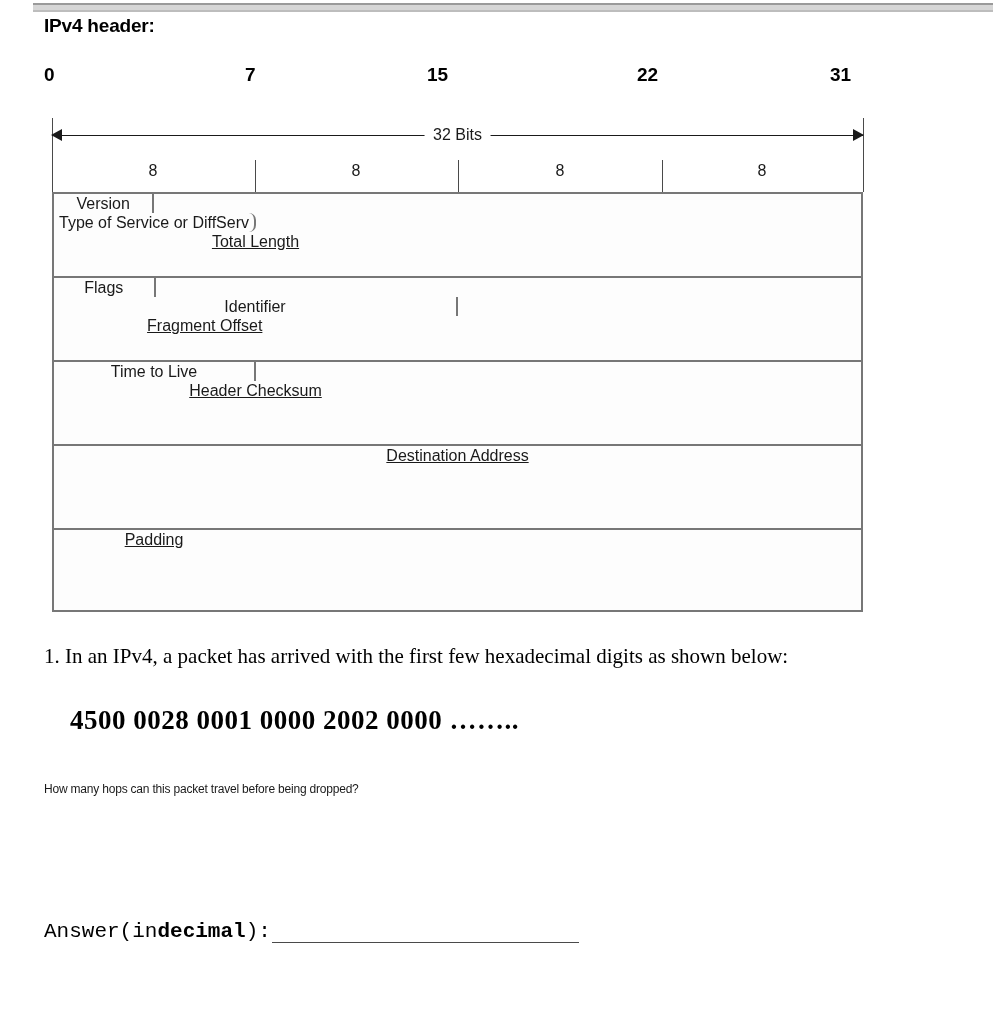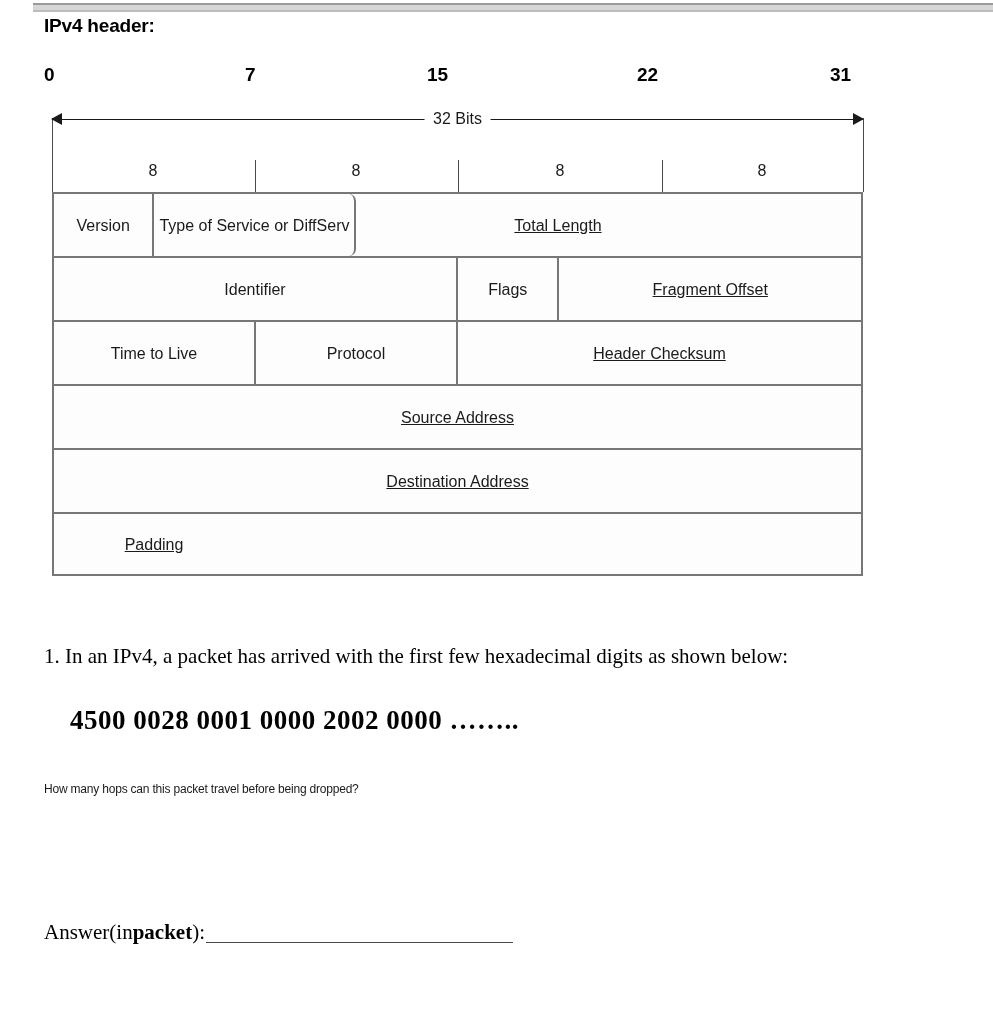--- a/index.html
+++ b/index.html
@@ -58,21 +58,21 @@
   .bit-num.b0  { left: 44px; }
   .bit-num.b7  { left: 245px; }
   .bit-num.b15 { left: 427px; }
   .bit-num.b22 { left: 637px; }
   .bit-num.b31 { left: 830px; }
 
   
   .span-arrow {
     position: absolute;
     left: 52px;
-    top: 112px;
+    top: 128px;
     width: 811px;
     height: 16px;
   }
   .span-arrow .line {
     position: absolute;
     left: 0;
     top: 7px;
     width: 100%;
     height: 1px;
     background: #1a1a1a;
@@ -139,23 +139,24 @@
     position: absolute;
     left: 52px;
     top: 192px;
     width: 811px;
   }
   .pkt-row {
     display: flex;
     border-left: 2px solid #777777;
     border-right: 2px solid #777777;
     border-top: 2px solid #777777;
-    height: 64px;
+    height: 84px;
     box-sizing: border-box;
     background: #fdfdfd;
+    flex-direction: column;
   }
   .pkt-row.last { border-bottom: 2px solid #777777; }
   .pkt-cell {
     box-sizing: border-box;
     display: flex;
     align-items: center;
     justify-content: center;
     text-align: center;
     font-size: 16px;
     line-height: 19px;
@@ -199,21 +200,21 @@
     letter-spacing: -0.2px;
     white-space: nowrap;
   }
 
   .answer-row {
     position: absolute;
     left: 44px;
     top: 920px;
     display: flex;
     align-items: flex-start;
-    font-family: Liberation Serif, serif;
+    font-family: Liberation Mono, monospace;
     font-size: 21px;
     color: #000000;
     white-space: nowrap;
   }
   .answer-row b { font-weight: bold; }
   .answer-blank {
     display: inline-block;
     width: 307px;
     border-bottom: 1px solid #4a4a4a;
     height: 1.05em;
@@ -258,44 +259,40 @@
   <span class="octet-label" style="left:762px;">8</span>
 </div>
 
 <div class="packet-table" id="packet-table">
     <div class="pkt-row">
       <div class="pkt-cell" style="width: 12.45%;">Version</div>
       <div class="pkt-cell" style="width: 25.03%; border-radius: 7px;">Type of Service or DiffServ</div>
       <div class="pkt-cell" style="width: 49.94%;">Total Length</div>
     </div>
     <div class="pkt-row">
+      <div class="pkt-cell" style="width: 12.58%;">Flags</div>
       <div class="pkt-cell" style="width: 50.06%;">Identifier</div>
-      <div class="pkt-cell" style="width: 12.58%;">Flags</div>
       <div class="pkt-cell" style="width: 37.36%;">Fragment Offset</div>
     </div>
     <div class="pkt-row">
       <div class="pkt-cell" style="width: 25.03%; text-align: center;">Time to Live</div>
-      <div class="pkt-cell" style="width: 25.03%;">Protocol</div>
       <div class="pkt-cell" style="width: 49.94%;">Header Checksum</div>
-    </div>
-    <div class="pkt-row">
-      <div class="pkt-cell" style="width: 100%;">Source Address</div>
     </div>
     <div class="pkt-row">
       <div class="pkt-cell" style="width: 100%;">Destination Address</div>
     </div>
     <div class="pkt-row last">
       <div class="pkt-cell" style="width: 24.79%;">Padding</div>
     </div>
   </div>
 
 <div class="q-line q-number">1. In an IPv4, a packet has arrived with the first few hexadecimal digits as shown below:</div>
 
 <div class="hex-line">4500 0028 0001 0000 2002 0000 ……..</div>
 
 <div class="q-sub">How many hops can this packet travel before being dropped?</div>
 
 <div class="answer-row">
   <span>Answer(in </span>
-    <b>packet</b>
+    <b>decimal</b>
     <span>):</span>
   <span class="answer-blank"></span>
 </div>
 
 </body></html>

